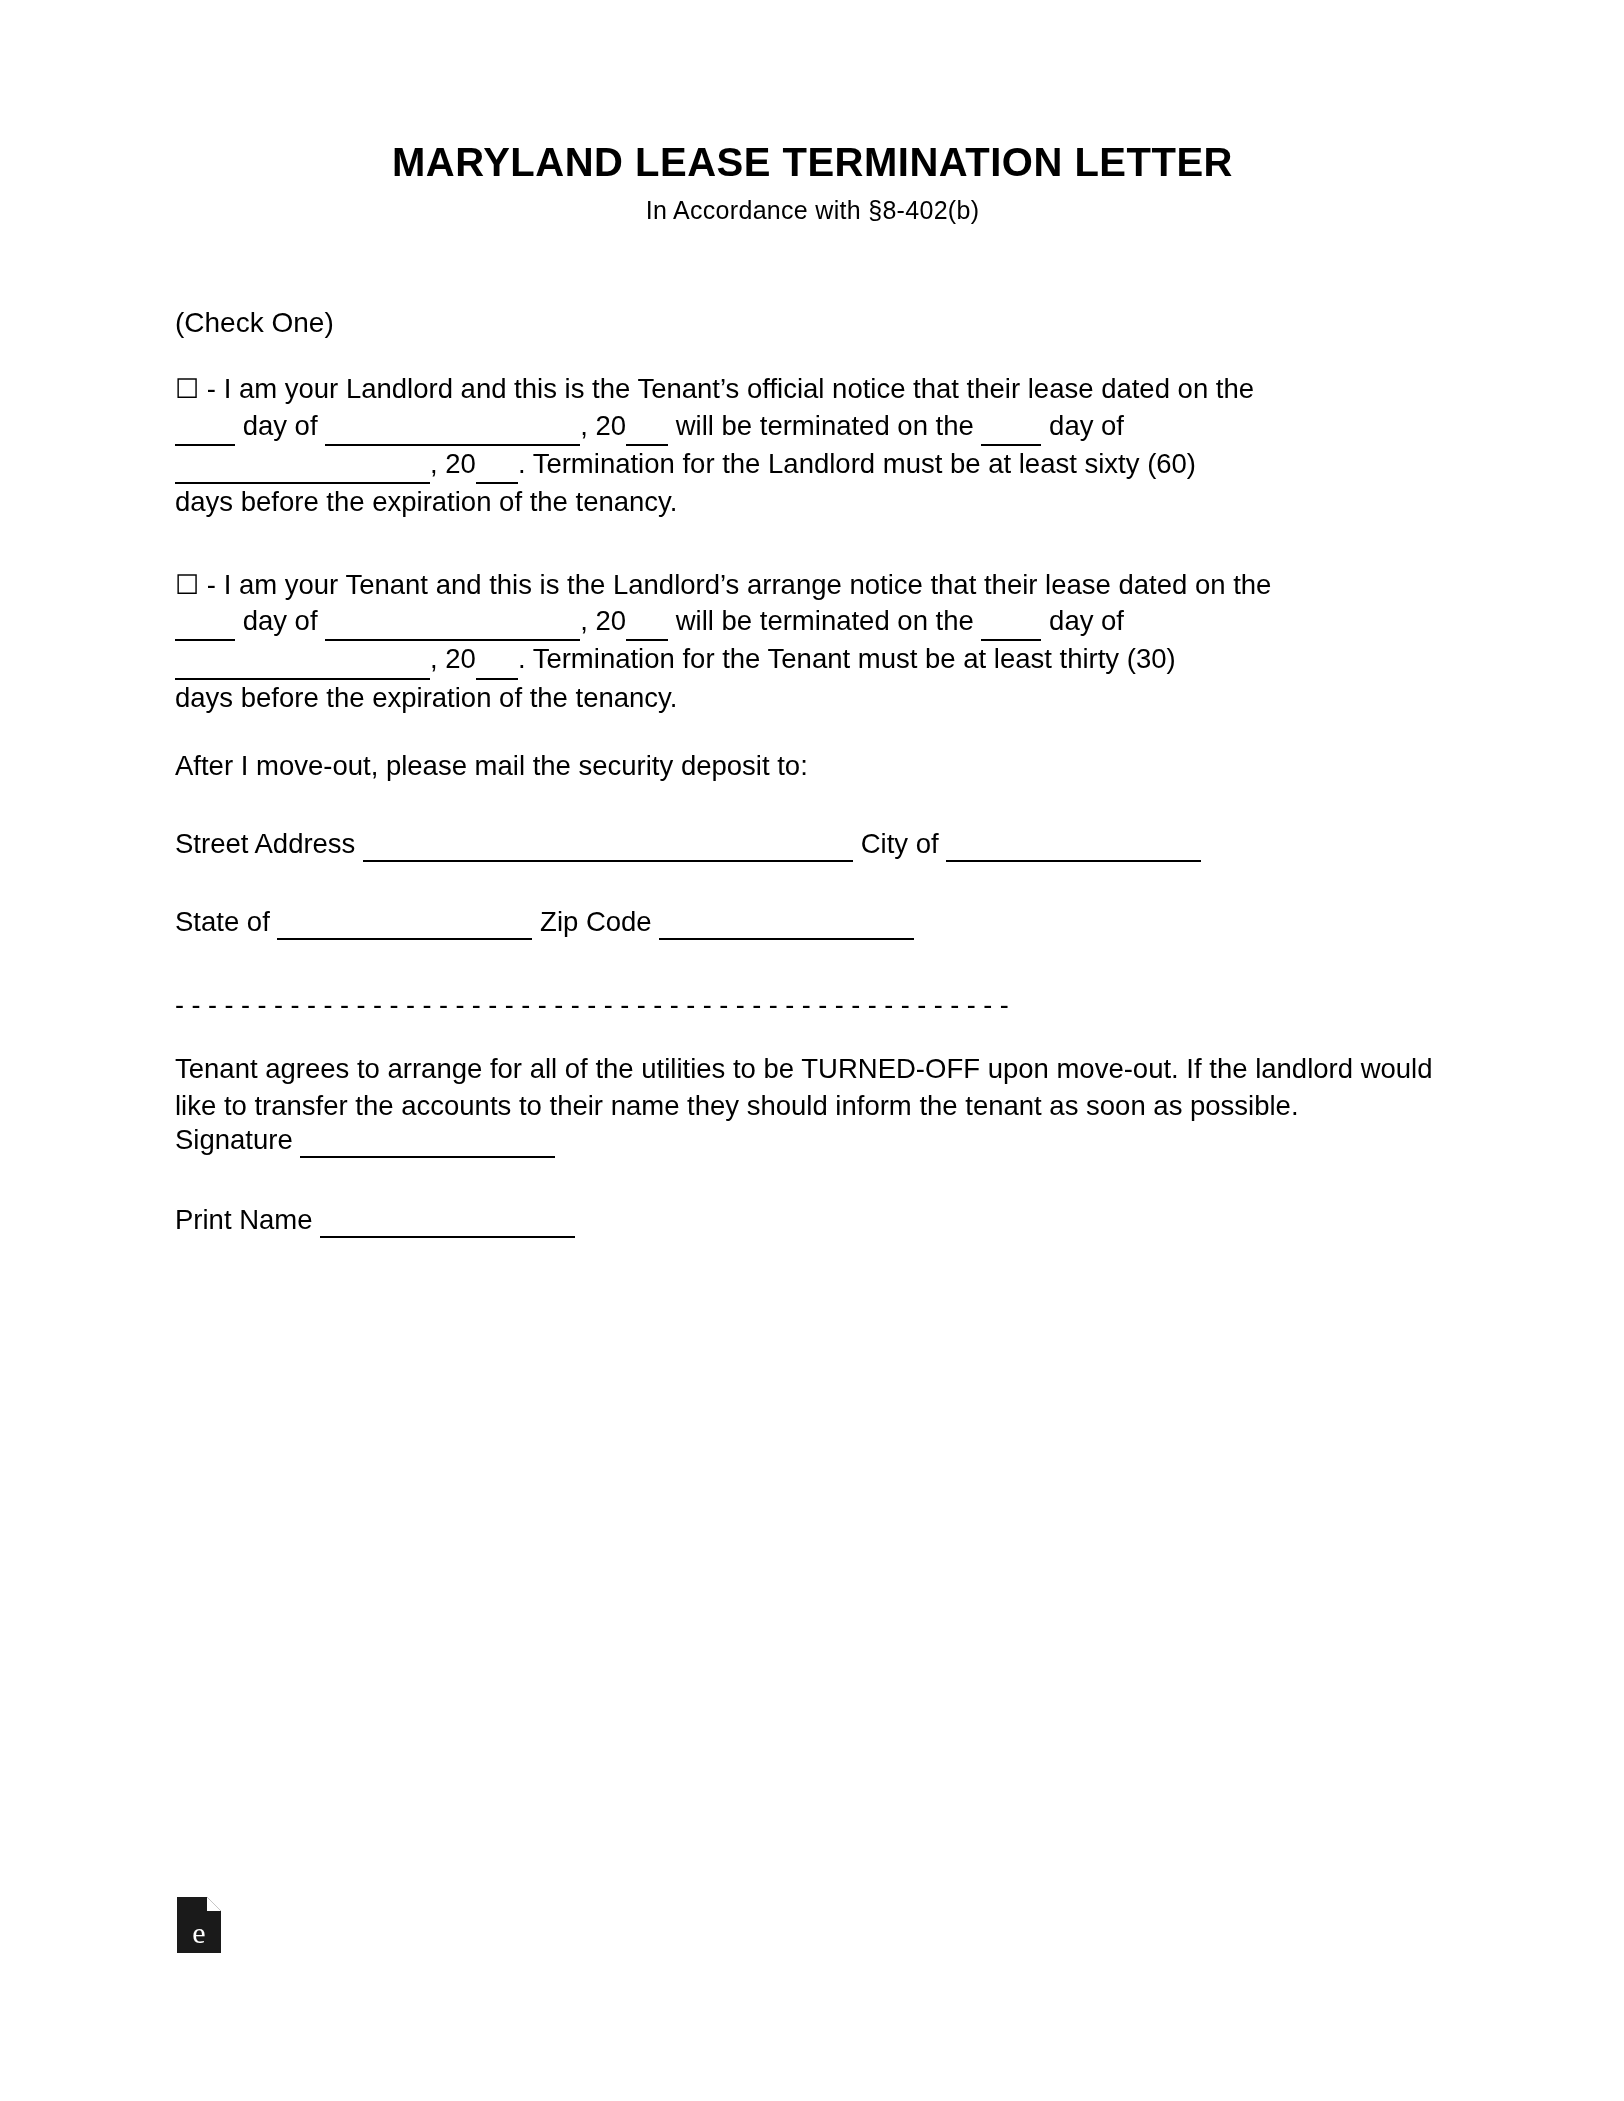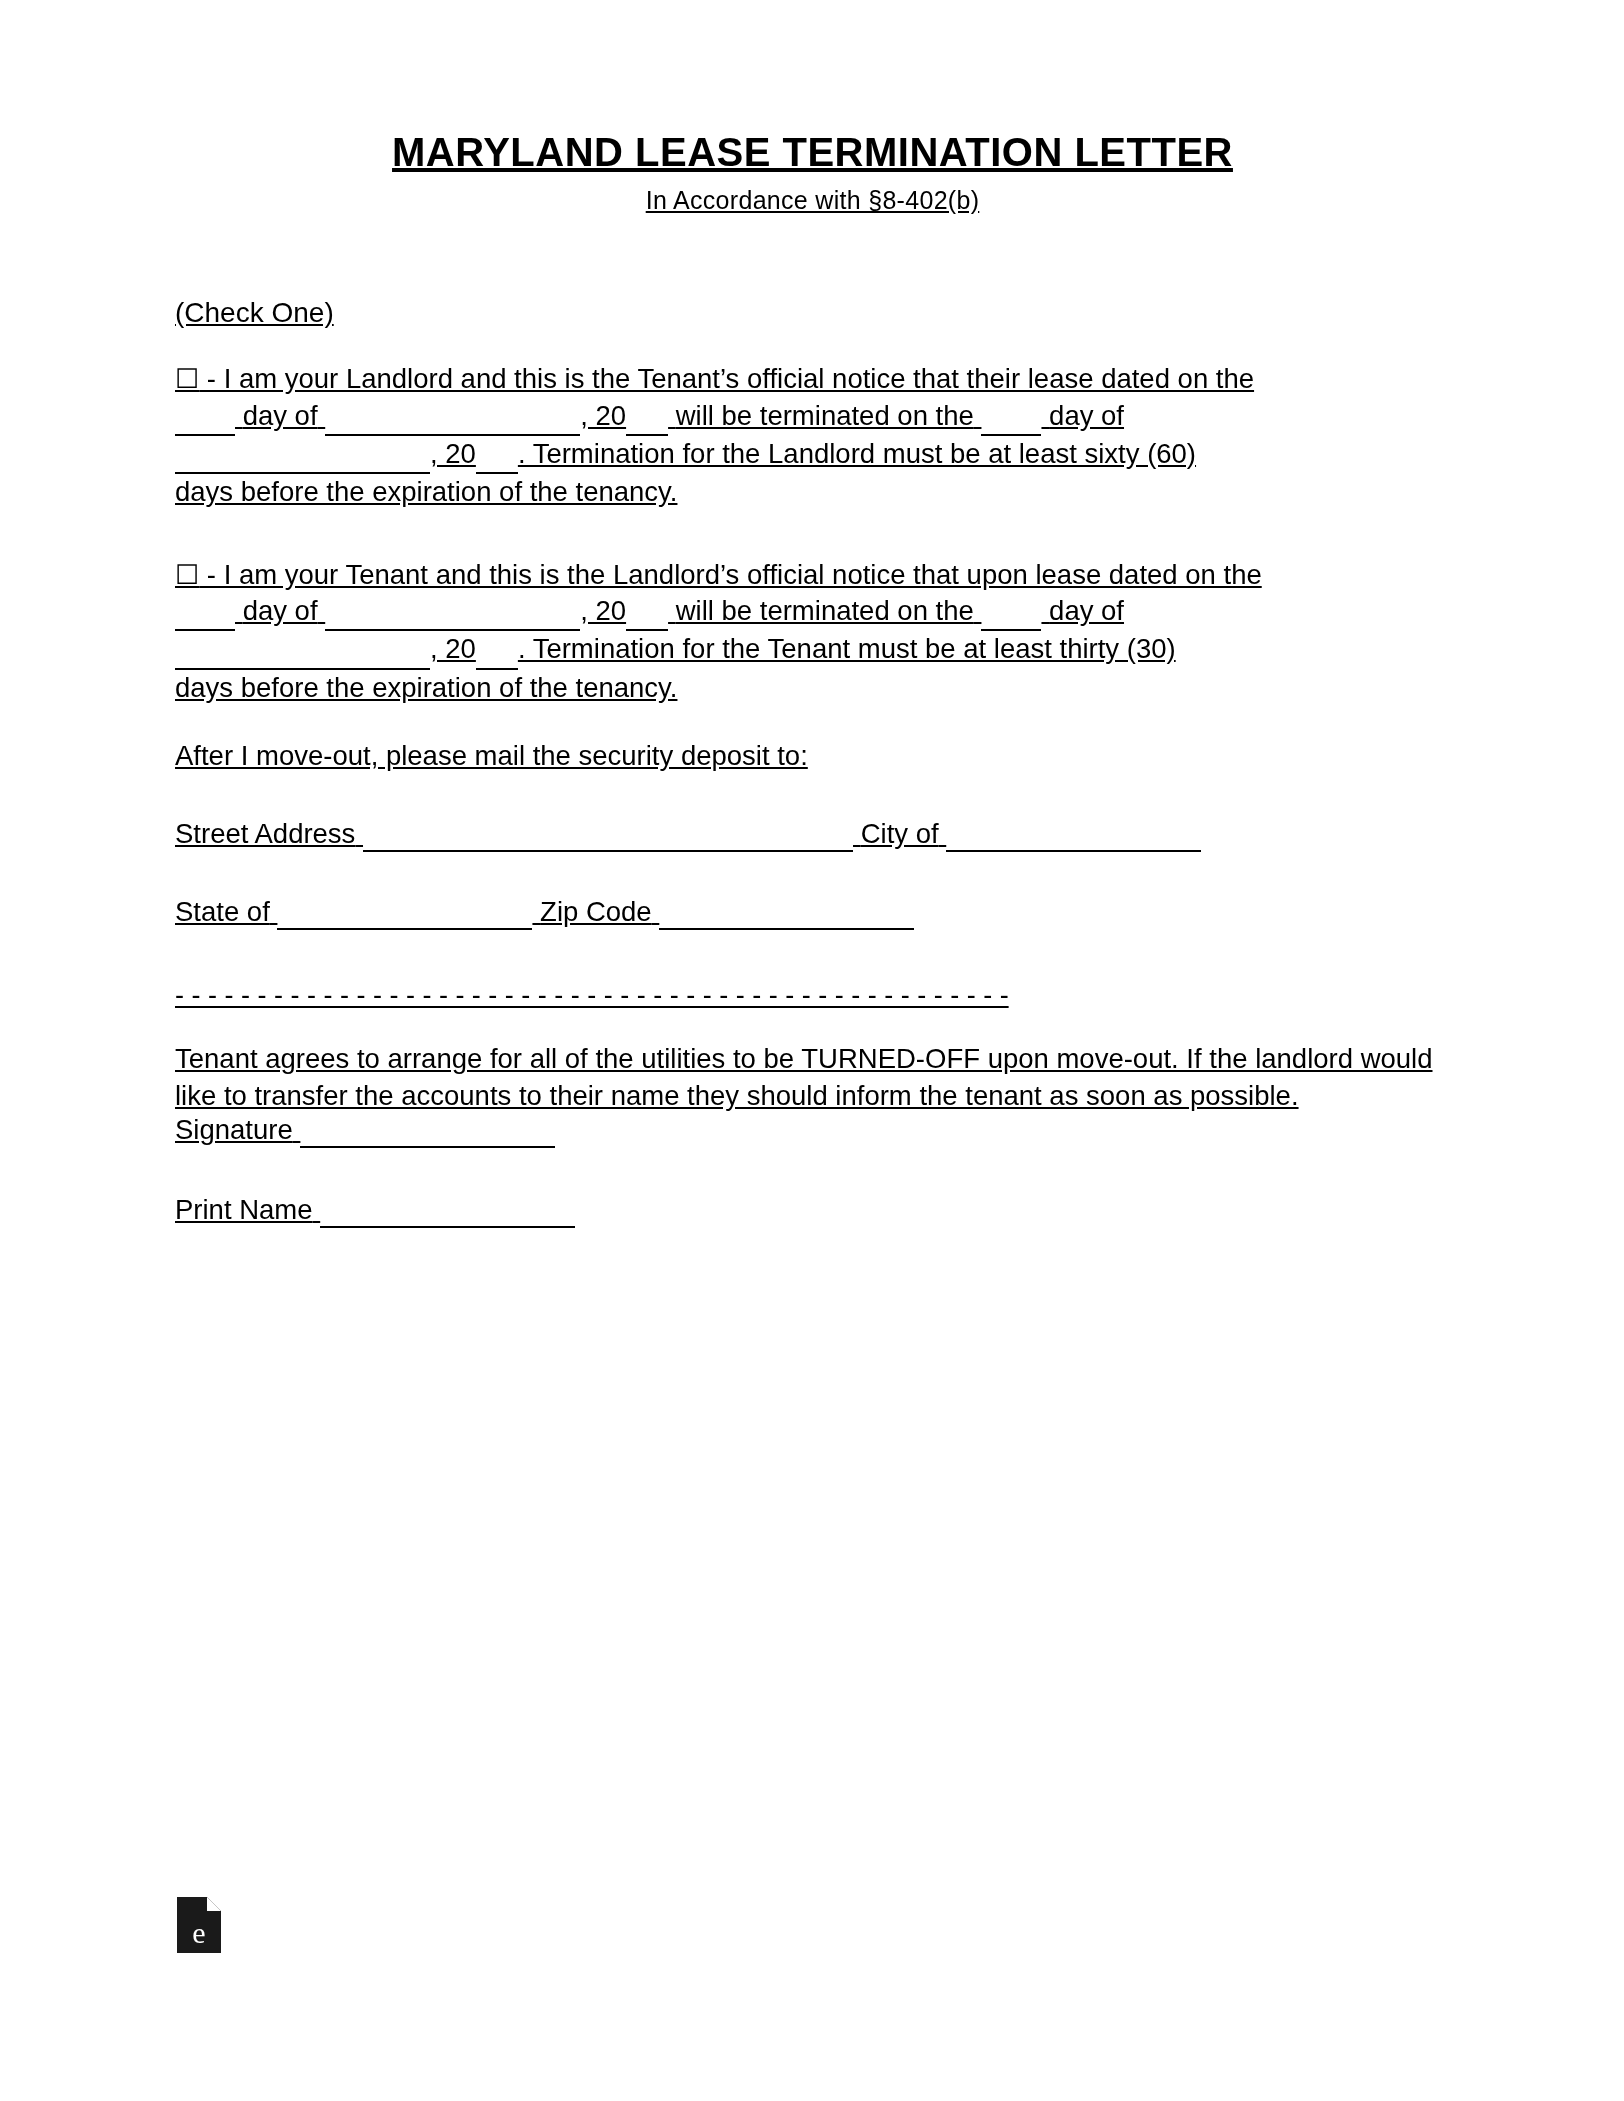--- a/index.html
+++ b/index.html
@@ -16,23 +16,22 @@
     height: 2101px;
     background: #ffffff;
     position: relative;
     box-sizing: border-box;
     padding: 0;
     overflow: hidden;
   }
   .content {
     position: absolute;
     left: 175px;
-    top: 0;
+    top: 10px;
     width: 1275px;
-    text-decoration: underline;
   }
   .doc-title {
     text-align: center;
     font-size: 40px;
     font-weight: bold;
     letter-spacing: 0.5px;
     margin-top: 130px;
     line-height: 1.1;
   }
   .doc-subtitle {
@@ -112,21 +111,21 @@
       <span>day of</span>
       <span class="ul u-md">&nbsp;</span><span>, 20</span><span class="ul u-xs">&nbsp;</span>
       <span>will be terminated on the</span>
       <span class="ul u-sm">&nbsp;</span>
       <span>day of</span><br>
       <span class="ul u-md">&nbsp;</span><span>, 20</span><span class="ul u-xs">&nbsp;</span><span>. Termination for the Landlord must be at least sixty (60)</span><br>
       <span>days before the expiration of the tenancy.</span>
     </div>
 
     <div class="para tight">
-      <span class="checkbox-glyph">☐</span><span> - I am your Tenant and this is the Landlord’s official notice that upon lease dated on the</span><br>
+      <span class="checkbox-glyph">☐</span><span> - I am your Tenant and this is the Landlord’s arrange notice that their lease dated on the</span><br>
       <span class="ul u-sm">&nbsp;</span>
       <span>day of</span>
       <span class="ul u-md">&nbsp;</span><span>, 20</span><span class="ul u-xs">&nbsp;</span>
       <span>will be terminated on the</span>
       <span class="ul u-sm">&nbsp;</span>
       <span>day of</span><br>
       <span class="ul u-md">&nbsp;</span><span>, 20</span><span class="ul u-xs">&nbsp;</span><span>. Termination for the Tenant must be at least thirty (30)</span><br>
       <span>days before the expiration of the tenancy.</span>
     </div>
 

